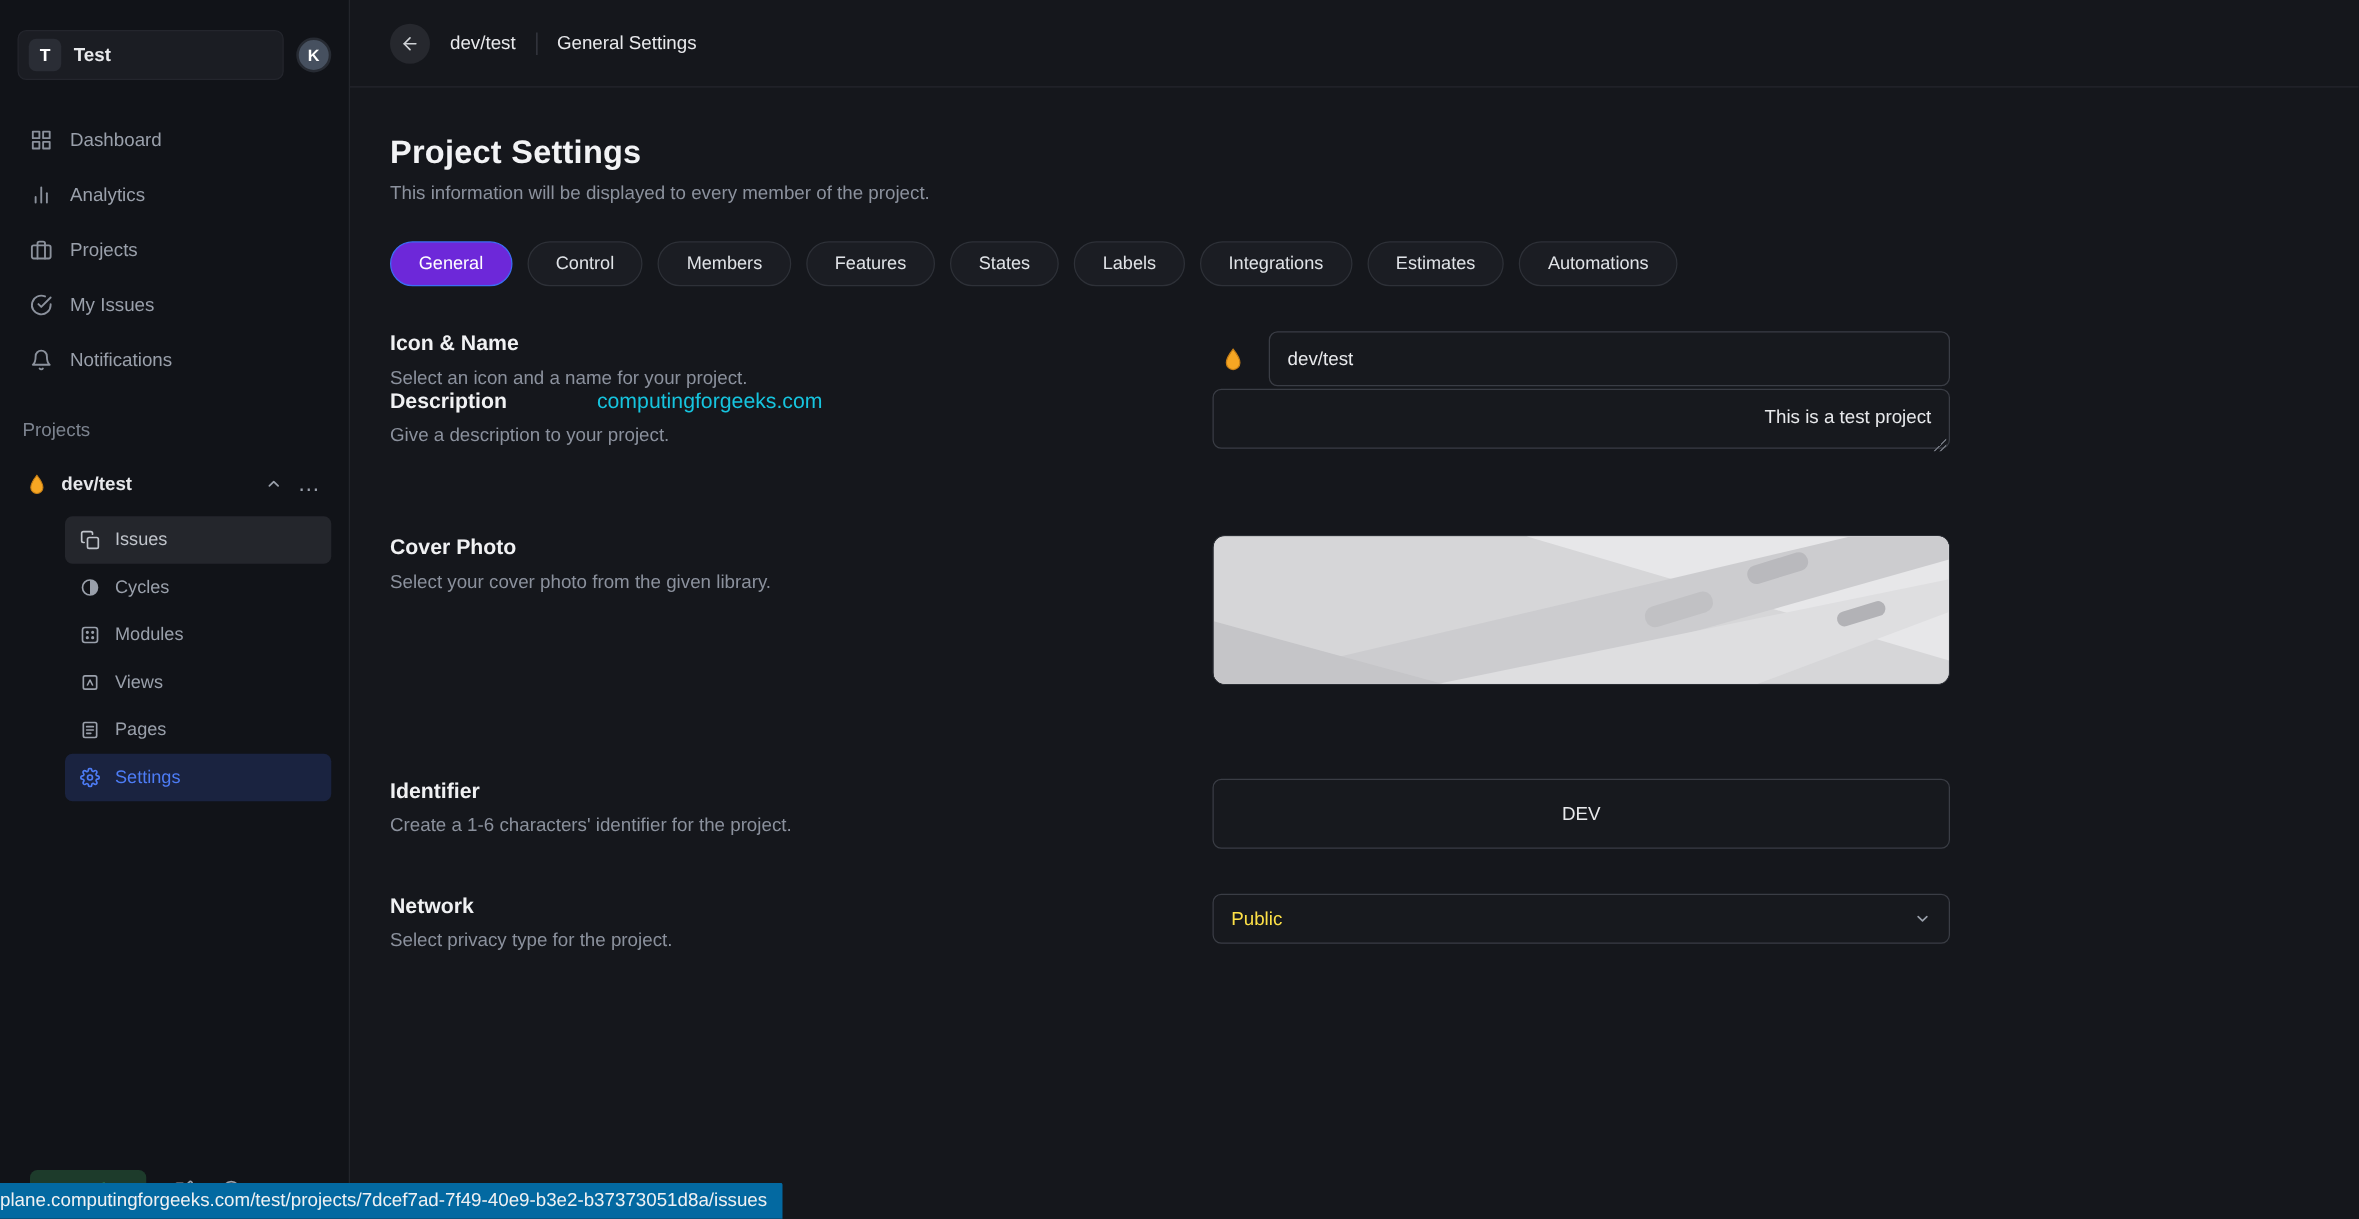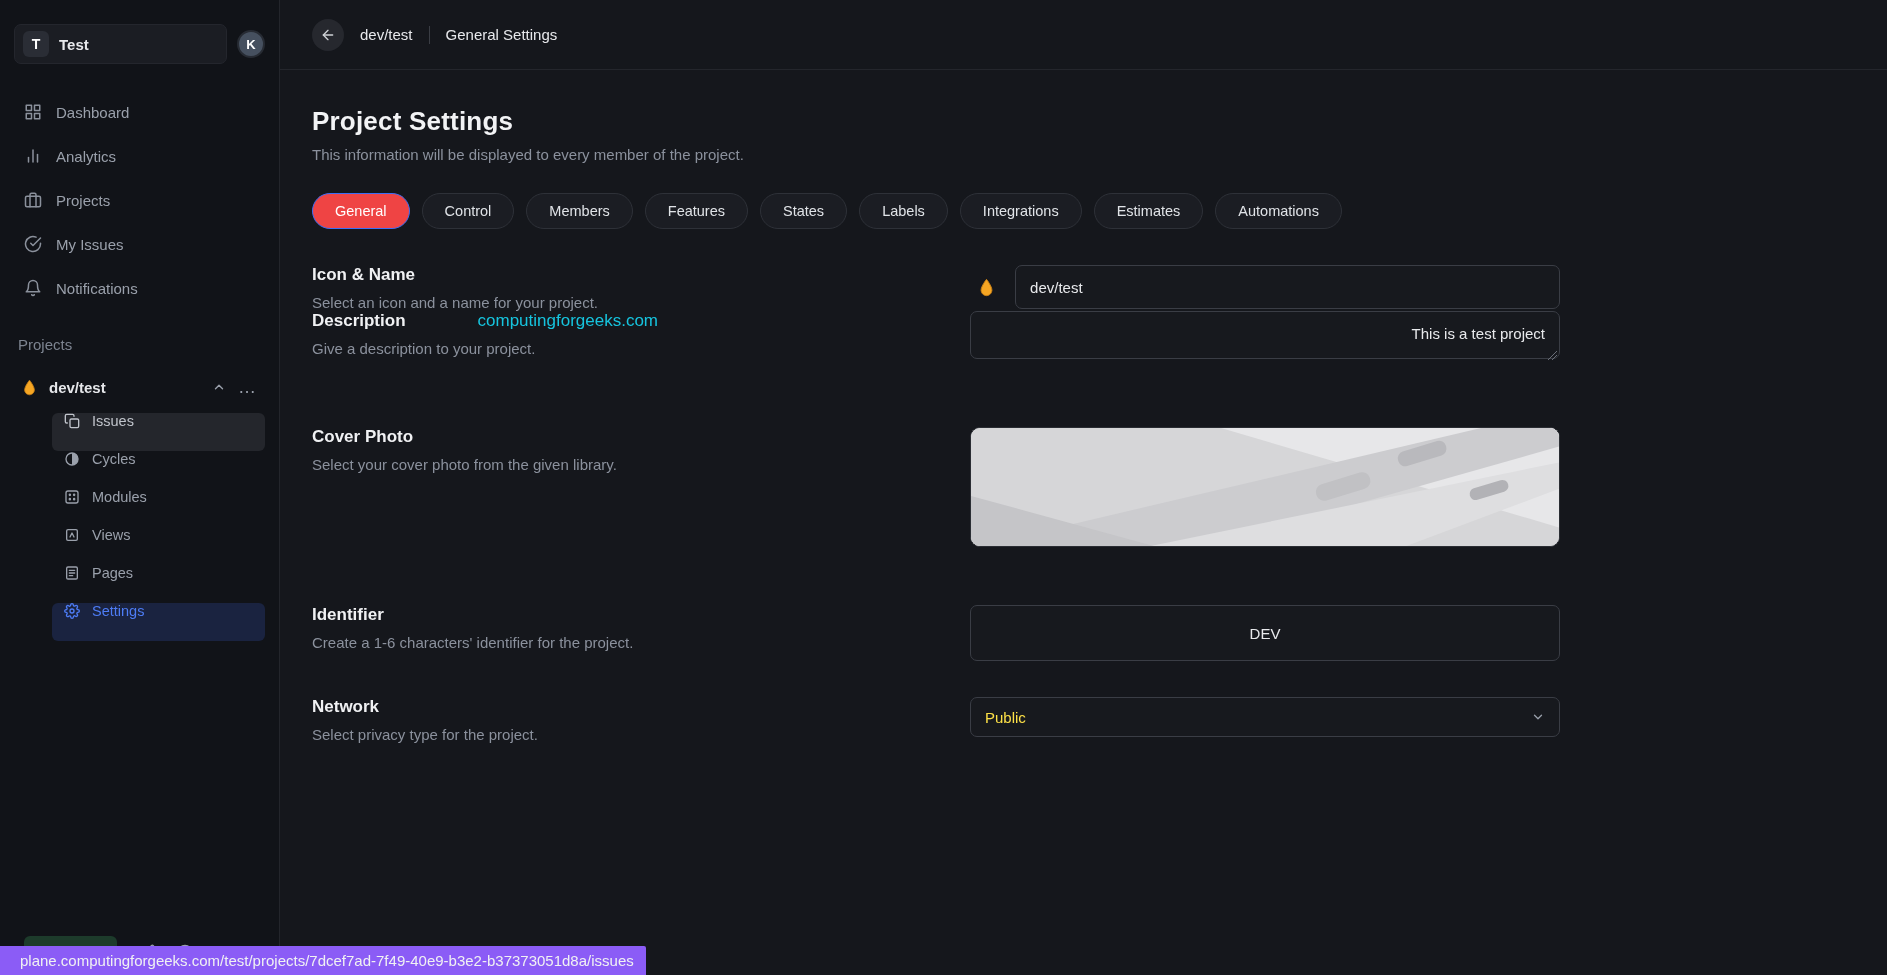--- a/index.html
+++ b/index.html
@@ -49,21 +49,21 @@
   .projects-header { margin-top: 26px; padding: 0 4px; color: #7d8490; font-size: 15px; }
   .project-row {
     margin-top: 14px; display: flex; align-items: center; gap: 12px;
     padding: 0 8px; height: 40px; cursor: pointer;
   }
   .project-name { font-size: 15px; color: #e6e7ea; font-weight: 600; flex: 1; }
   .proj-ctl { color: #9aa0ab; cursor: pointer; display: flex; align-items: center; }
   .ellipsis-glyph { font-size: 18px; letter-spacing: 1px; line-height: 10px; }
   .sub-items { margin: 6px 0 0 38px; display: flex; flex-direction: column; }
   .sub-item {
-    display: flex; gap: 12px;
+    display: flex; align-items: center; gap: 12px;
     height: 38px; padding: 0 12px; border-radius: 6px;
     color: #9aa0ab; font-size: 14.5px; cursor: pointer;
   }
   .sub-item.active-gray { background: #24262c; color: #c0c4cb; }
   .sub-item.active-blue { background: #1a2340; color: #4d7cf5; }
   .sub-item.active-blue .ico { color: #4d7cf5; }
   .sidebar-spacer { flex: 1; }
   .sidebar-footer {
     display: flex; align-items: center; gap: 22px;
     padding: 6px 10px 2px 10px;
@@ -72,22 +72,22 @@
     background: #1d3b2b; color: #4ed08b; border: none; border-radius: 6px;
     font-size: 13.5px; font-weight: 600; padding: 8px 16px;
     font-family: "Liberation Sans", sans-serif; cursor: pointer;
   }
   .footer-ico { color: #9aa0ab; cursor: pointer; }
 
   
   .statusbar {
     position: fixed; left: 0; bottom: 0; z-index: 50;
     height: 29px; display: flex; align-items: center;
-    background: #8b5cf6; color: #f0f1f3;
-    font-size: 15px; padding: 0 12px 0 20px;
+    background: #0369a1; color: #f0f1f3;
+    font-size: 15px; padding: 0 12px 0 0;
     border-top-right-radius: 2px;
     text-align: center;
   }
 
   
   .main { flex: 1; display: flex; flex-direction: column; height: 975px; overflow: hidden; }
   .topbar {
     height: 70px; min-height: 70px;
     display: flex; align-items: center; gap: 16px;
     padding: 0 32px;
@@ -105,30 +105,30 @@
   .content { flex: 1; overflow: hidden; padding: 36px 327px 0 32px; }
   .page-title { font-size: 26px; font-weight: 700; color: #f2f3f5; letter-spacing: .2px; }
   .page-subtitle { margin-top: 9px; font-size: 15px; color: #8b919d; }
 
   .tabs { margin-top: 30px; display: flex; gap: 12px; flex-wrap: nowrap; }
   .tab {
     border-radius: 20px; padding: 9px 22px; font-size: 14.5px;
     background: #1b1d23; border: 1px solid #2e3138; color: #e0e3e7;
     cursor: pointer; font-family: "Liberation Sans", sans-serif; white-space: nowrap;
   }
-  .tab.active { background: #ef4444; border-color: #3c6ef5; color: #ffffff; }
+  .tab.active { background: #6d28d9; border-color: #3c6ef5; color: #ffffff; }
 
   .section-row {
     display: grid; grid-template-columns: 1fr 590px; column-gap: 0;
     align-items: start;
   }
   .row-icon-name { margin-top: 36px; }
   .row-description { }
   .row-cover { margin-top: 64px; }
-  .row-identifier { margin-top: 58px; }
+  .row-identifier { margin-top: 75px; }
   .row-network { margin-top: 36px; }
 
   .sec-title { font-size: 17px; font-weight: 700; color: #f0f1f3; }
   .sec-desc { margin-top: 9px; font-size: 15px; color: #8b919d; }
   .sec-left { position: relative; padding-right: 40px; }
   .title-line { display: flex; align-items: baseline; }
   .watermark { margin-left: 72px; font-size: 17px; font-weight: 400; }
 
   .field-input {
     width: 100%; height: 44px; border-radius: 7px;

